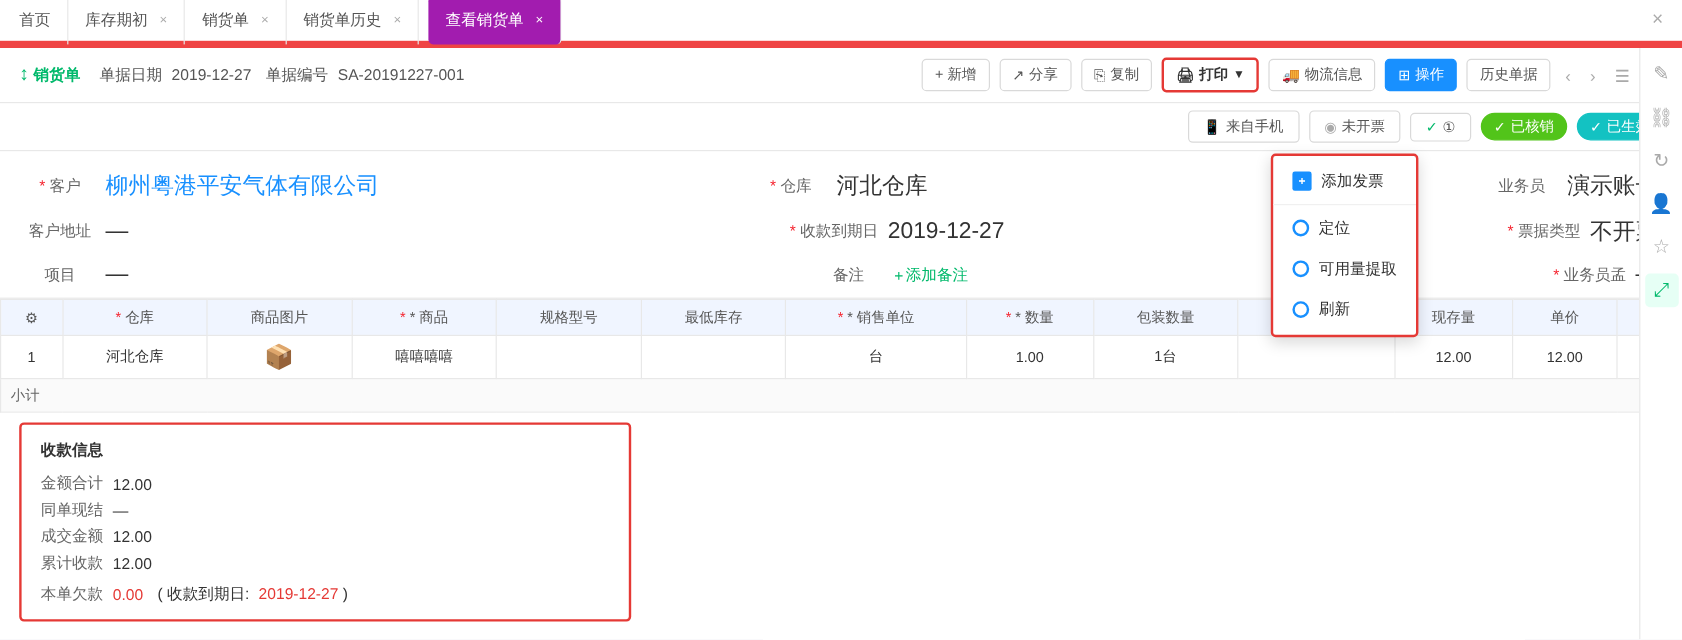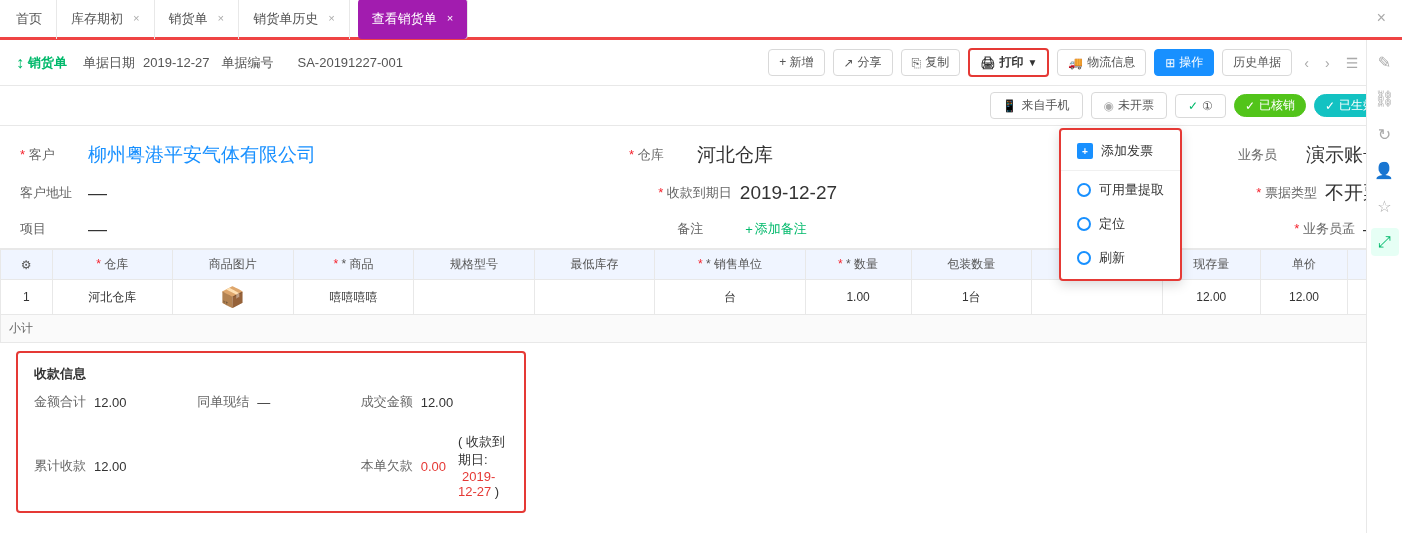--- a/index.html
+++ b/index.html
@@ -1,19 +1,19 @@
 <!DOCTYPE html>
 <html><head>
   <meta charset="utf-8">
   <style>
     * { box-sizing: border-box; margin: 0; padding: 0; }
     body { font-family: 'Microsoft YaHei', Arial, sans-serif; font-size: 13px; background: #f0f2f5; color: #333; overflow: hidden; }
 
     
-    .tab-bar { display: flex; align-items: center; background: #fff; border-bottom: 3px solid #ef4444; height: 40px; padding: 0 8px; font-family: Liberation Mono, monospace; }
+    .tab-bar { display: flex; align-items: center; background: #fff; border-bottom: 6px solid #ef4444; height: 40px; padding: 0 8px; }
     .tab-item { display: flex; align-items: center; padding: 0 14px; height: 40px; cursor: pointer; font-size: 13px; color: #555; border-right: 1px solid #e8e8e8; gap: 6px; }
     .tab-item:first-child { padding-left: 8px; }
     .tab-item.highlighted { background: #a21caf; color: #fff; border-radius: 4px; margin-left: 8px; }
     .tab-close { font-size: 11px; color: #aaa; cursor: pointer; margin-left: 4px; }
     .tab-bar-right { margin-left: auto; font-size: 16px; cursor: pointer; color: #aaa; padding: 0 8px; }
 
     
     .main-content { background: #fff; height: calc(100vh - 40px); overflow: hidden; position: relative; }
 
     
@@ -28,42 +28,42 @@
     .btn-status-green { background: #52c41a; color: #fff; border-color: #52c41a; border-radius: 12px; padding: 2px 10px; font-size: 12px; }
     .btn-status-teal { background: #13c2c2; color: #fff; border-color: #13c2c2; border-radius: 12px; padding: 2px 10px; font-size: 12px; }
 
     
     .toolbar-row { display: flex; align-items: center; justify-content: flex-end; padding: 6px 16px; border-bottom: 1px solid #e8e8e8; gap: 8px; }
     .toolbar-btn { display: flex; align-items: center; gap: 4px; padding: 4px 12px; border-radius: 4px; border: 1px solid #d9d9d9; background: #fff; cursor: pointer; font-size: 12px; color: #555; }
     .check-icon { color: #00b96b; }
 
     
     .form-area { padding: 16px 20px 8px; display: flex; flex-direction: column; gap: 12px; }
-    .form-row { display: flex; align-items: center; gap: 0; }
+    .form-row { display: flex; align-items: center; gap: 0; text-align: center; }
     .form-field { display: flex; align-items: center; flex: 1; gap: 8px; }
     .form-label { color: #666; font-size: 13px; white-space: nowrap; min-width: 60px; }
     .form-label.required::before { content: '* '; color: #f5222d; }
     .form-value { color: #333; font-size: 19px; }
     .form-link { color: #1890ff; cursor: pointer; }
     .form-add-btn { color: #00b96b; cursor: pointer; display: flex; align-items: center; gap: 2px; font-size: 13px; }
     .form-right { margin-left: auto; display: flex; align-items: center; gap: 8px; }
 
     
     .table-container { margin: 0 0; border-top: 1px solid #e8e8e8; overflow-x: auto; }
     table { width: 100%; border-collapse: collapse; font-size: 12px; }
     thead th { background: #f0f5ff; border: 1px solid #e8e8e8; padding: 6px 8px; text-align: center; font-weight: normal; color: #555; white-space: nowrap; }
     thead th.required::before { content: '* '; color: #f5222d; }
     tbody td { border: 1px solid #e8e8e8; padding: 5px 8px; text-align: center; color: #333; background: #fff; }
     tbody tr:nth-child(even) td { background: #fafafa; }
     .subtotal-row td { background: #fafff7; color: #666; }
 
     
     .bottom-info { margin: 8px 16px; border: 2px solid #e53935; border-radius: 4px; padding: 12px 16px; max-width: 510px; }
     .bottom-info h4 { font-size: 13px; font-weight: bold; margin-bottom: 10px; color: #333; }
-    .info-grid { display: grid; grid-template-columns: 1fr 1fr 1fr; gap: 22px 16px; }
+    .info-grid { display: grid; grid-template-columns: 1fr; gap: 4px 16px; }
     .info-row { display: flex; align-items: center; gap: 8px; }
     .info-label { color: #666; font-size: 13px; white-space: nowrap; }
     .info-value { color: #333; font-size: 13px; }
     .info-value.red { color: #e53935; }
 
     
     .right-sidebar { position: absolute; right: 0; top: 0; width: 36px; background: #fff; border-left: 1px solid #e8e8e8; display: flex; flex-direction: column; align-items: center; padding: 8px 0; gap: 8px; height: 100%; }
     .sidebar-icon { width: 28px; height: 28px; display: flex; align-items: center; justify-content: center; cursor: pointer; color: #aaa; font-size: 16px; border-radius: 4px; }
     .sidebar-icon.active-teal { background: #e6fff5; color: #00b96b; }
 
@@ -117,21 +117,21 @@
       <span class="icon">↕</span>
       <span>销货单</span>
     </div>
     <div class="doc-info">
       <span>
         <span>单据日期</span>
         <span style="margin-left:4px">2019-12-27</span>
       </span>
       <span>
         <span>单据编号</span>
-        <span style="margin-left:20px">SA-20191227-001</span>
+        <span style="margin-left:4px">SA-20191227-001</span>
       </span>
     </div>
     <div class="doc-actions">
       <button class="btn">+ 新增</button>
       <button class="btn">
         <span>↗</span>
         <span>分享</span>
       </button>
       <button class="btn">
         <span>⎘</span>
@@ -312,25 +312,25 @@
   <div class="dropdown-menu">
     <div class="dropdown-item">
       <div class="dropdown-icon-square">
         <span style="color:#fff;font-size:10px;font-weight:bold">+</span>
       </div>
       <span>添加发票</span>
     </div>
     <div class="dropdown-divider"></div>
     <div class="dropdown-item">
       <div class="dropdown-icon-circle"></div>
-      <span>可用量提取</span>
+      <span>定位</span>
     </div>
     <div class="dropdown-item">
       <div class="dropdown-icon-circle"></div>
-      <span>定位</span>
+      <span>可用量提取</span>
     </div>
     <div class="dropdown-item">
       <div class="dropdown-icon-circle"></div>
       <span>刷新</span>
     </div>
   </div>
 
   <div class="right-sidebar">
     <div class="sidebar-icon">✎</div>
     <div class="sidebar-icon">⛓</div>

